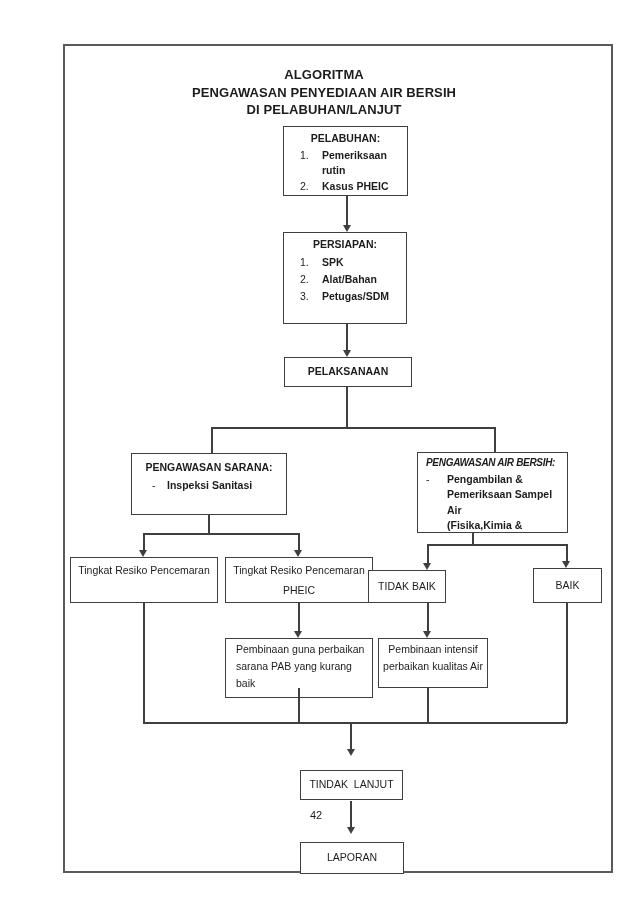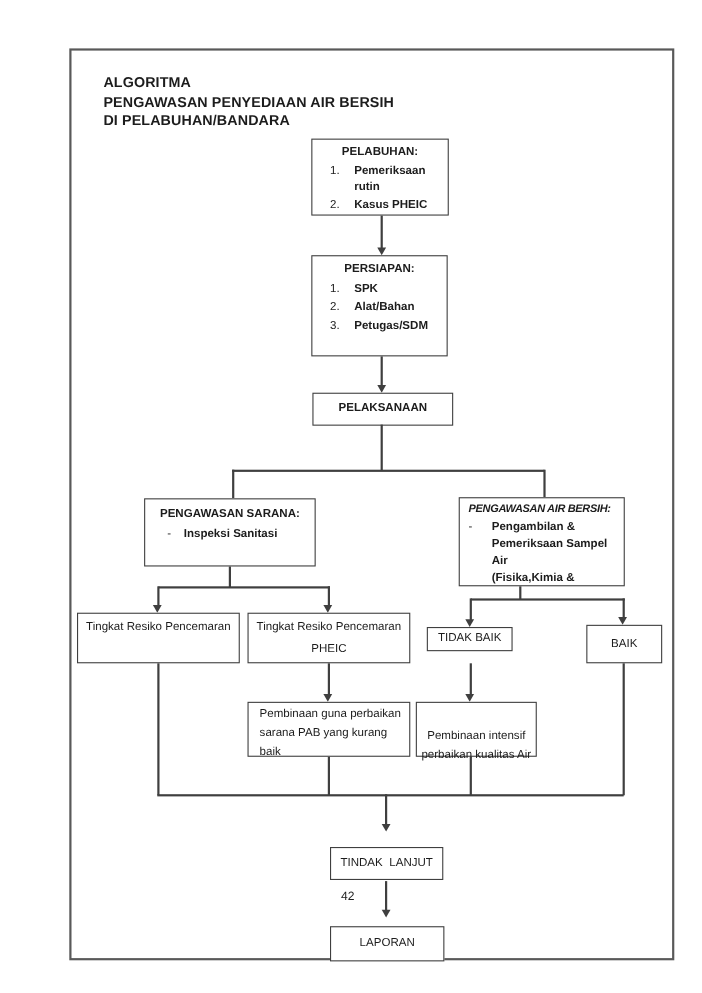--- a/index.html
+++ b/index.html
@@ -6,21 +6,21 @@
     --line:#3f3f3f; --box-border:#3f3f3f; --page-border:#595959;
     --text:#1c1c1c; --bg:#ffffff;
   }
   *{margin:0;padding:0;box-sizing:border-box;}
   html,body{background:var(--bg);}
   body{font-family:"Liberation Sans",sans-serif;color:var(--text);}
   #root{position:relative;width:638px;height:903px;background:var(--bg);overflow:hidden;}
 
   .page-border{position:absolute;border:2px solid var(--page-border);background:transparent;}
 
-  .doc-title{position:absolute;font-weight:bold;font-size:13px;line-height:17.5px;letter-spacing:.1px;}
+  .doc-title{position:absolute;text-align:center;font-weight:bold;font-size:13px;line-height:17.5px;letter-spacing:.1px;}
 
   .node{position:absolute;border:1.5px solid var(--box-border);background:var(--bg);
         font-size:10.5px;line-height:15.5px;}
   .node .heading{font-weight:bold;text-align:center;}
   .heading-left{text-align:left !important;}
   .list{margin-top:1px;}
   .item{display:flex;align-items:flex-start;}
   .marker{display:inline-block;flex:0 0 auto;}
   .itext{flex:1 1 auto;font-weight:bold;}
 
@@ -37,21 +37,21 @@
 </head>
 <body>
 
 <div id="root">
 
   <div class="page-border" style="left:63px;top:44px;width:550px;height:829px;"></div>
 
   <div class="doc-title" style="left:94px;top:66px;width:460px;">
     <div>ALGORITMA</div>
     <div>PENGAWASAN PENYEDIAAN AIR BERSIH</div>
-    <div>DI PELABUHAN/BANDARA</div>
+    <div>DI PELABUHAN/LANJUT</div>
   </div>
 
   <div class="node" style="left:283px;top:126px;width:125px;height:70px;padding:4px 2px 0 16px;">
     <div class="heading" style="margin-left:-14px;">PELABUHAN:</div>
     <div class="list">
       <div class="item">
         <span class="marker" style="width:22px;">1.</span>
         <span class="itext">
           <div>Pemeriksaan</div>
           <div>rutin</div>
@@ -148,40 +148,40 @@
 
   <div class="node" style="left:70px;top:557px;width:148px;height:46px;padding-top:3px;text-align:center;line-height:19.5px;white-space:nowrap;">
     <div>Tingkat Resiko Pencemaran</div>
   </div>
 
   <div class="node" style="left:225px;top:557px;width:148px;height:46px;padding-top:3px;text-align:center;line-height:19.5px;white-space:nowrap;">
     <div>Tingkat Resiko Pencemaran</div>
     <div>PHEIC</div>
   </div>
 
-  <div class="node center-node" style="left:388px;top:570px;width:78px;height:22px;">
+  <div class="node center-node" style="left:368px;top:570px;width:78px;height:33px;">
     <span>TIDAK BAIK</span>
   </div>
 
   <div class="node center-node" style="left:533px;top:568px;width:69px;height:35px;">
     <span>BAIK</span>
   </div>
 
   <div class="vline" style="left:298px;top:603px;height:29px;"></div>
   <div class="ah" style="left:294px;top:631px;"></div>
   <div class="vline" style="left:427px;top:603px;height:29px;"></div>
   <div class="ah" style="left:423px;top:631px;"></div>
 
-  <div class="node" style="left:225px;top:638px;width:148px;height:50px;padding:2px 2px 0 10px;line-height:17px;overflow:hidden;">
+  <div class="node" style="left:225px;top:638px;width:148px;height:60px;padding:2px 2px 0 10px;line-height:17px;overflow:hidden;">
     <div>Pembinaan guna perbaikan</div>
     <div>sarana PAB yang kurang</div>
     <div>baik</div>
   </div>
 
-  <div class="node" style="left:378px;top:638px;width:110px;height:50px;padding-top:22px;text-align:center;line-height:17px;">
+  <div class="node" style="left:378px;top:638px;width:110px;height:50px;padding-top:2px;text-align:center;line-height:17px;">
     <div>Pembinaan intensif</div>
     <div>perbaikan kualitas Air</div>
   </div>
 
   <div class="vline" style="left:143px;top:603px;height:120px;"></div>
   <div class="vline" style="left:566px;top:603px;height:120px;"></div>
   <div class="vline" style="left:298px;top:688px;height:35px;"></div>
   <div class="vline" style="left:427px;top:688px;height:35px;"></div>
   <div class="hline" style="left:143px;top:722px;width:424px;"></div>
 

